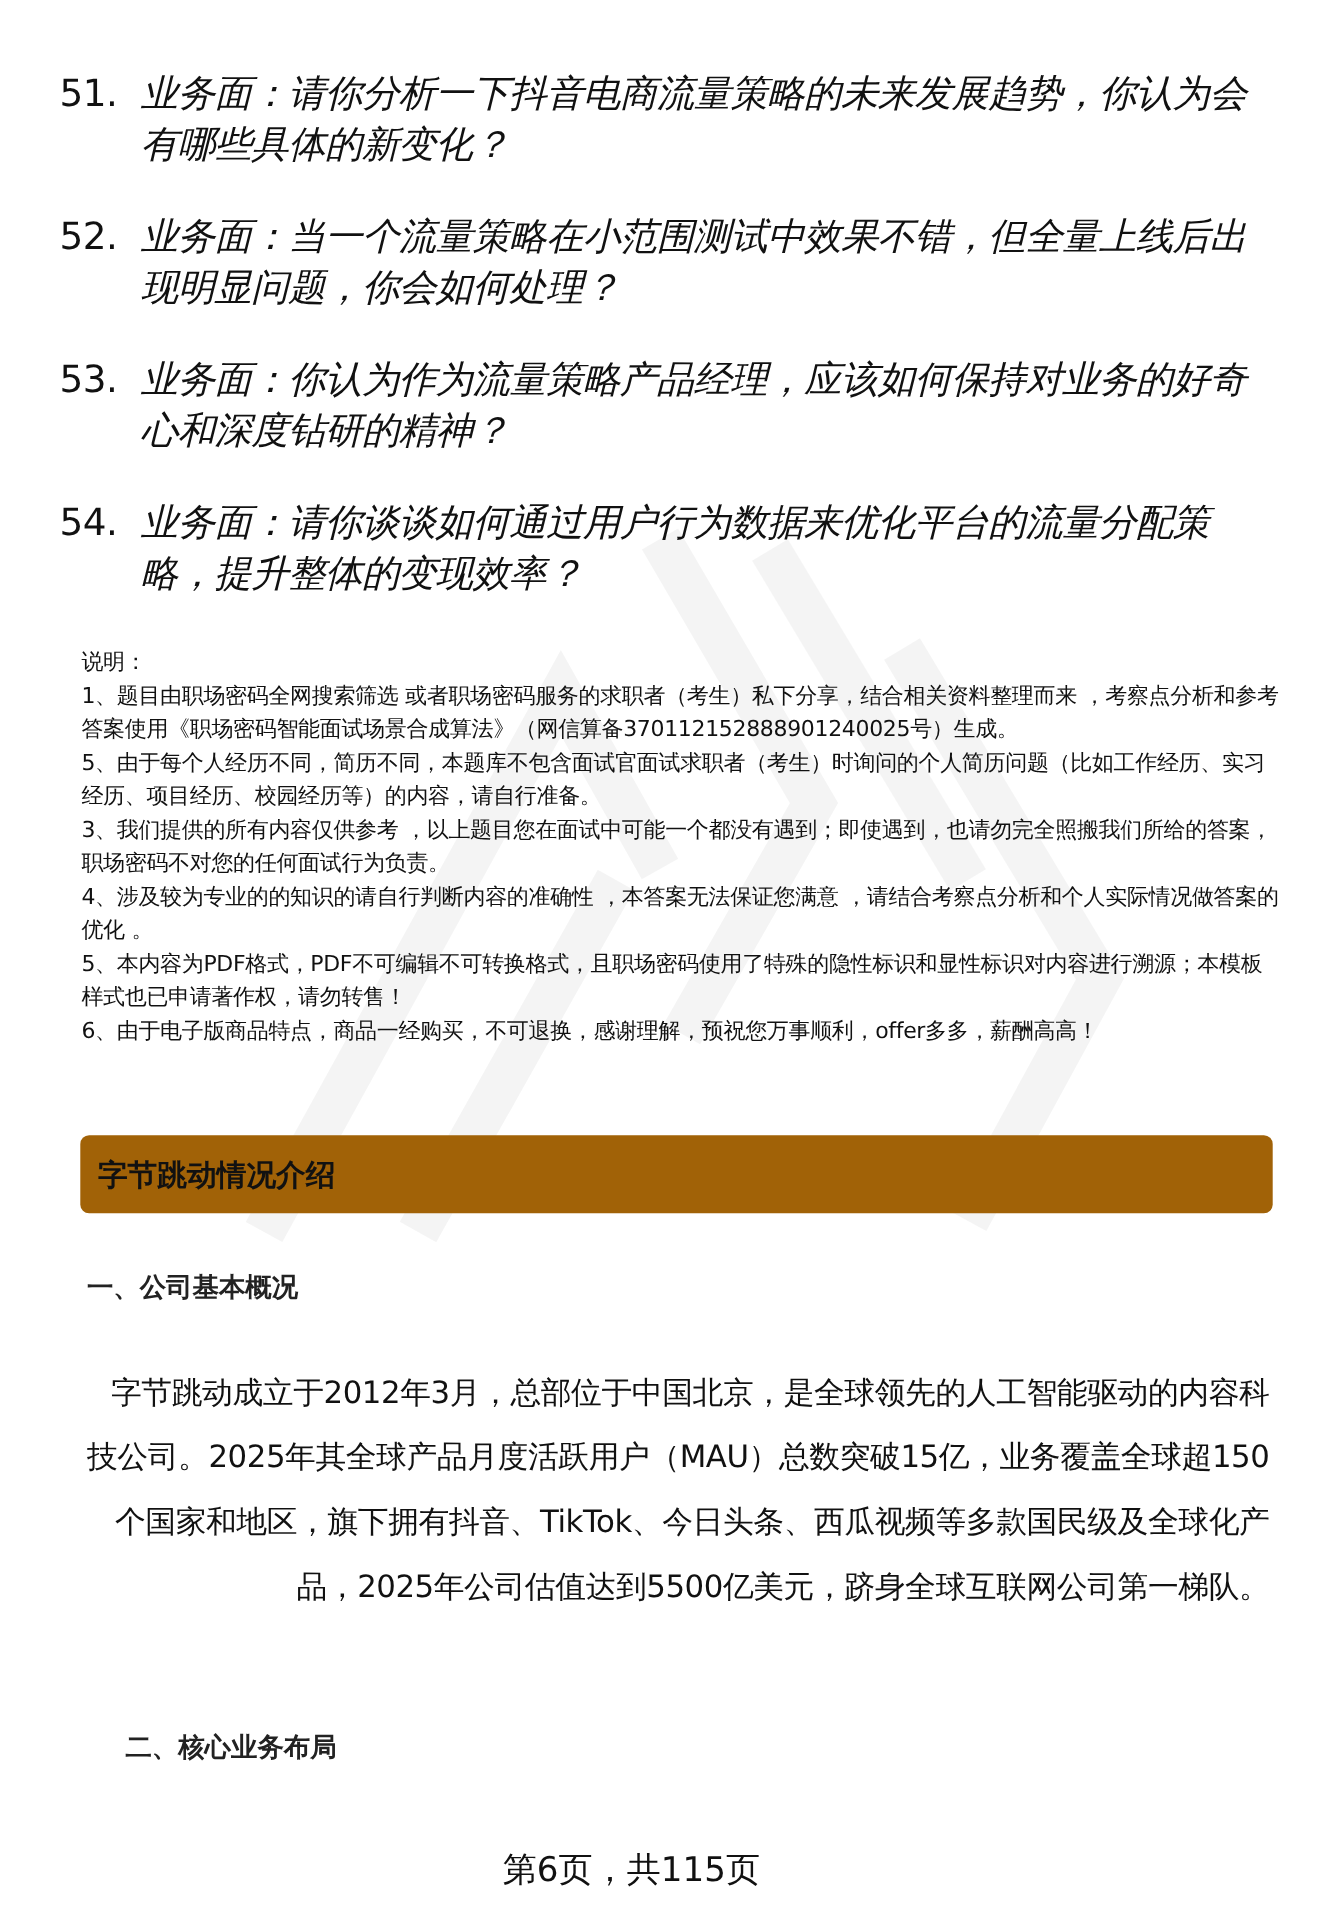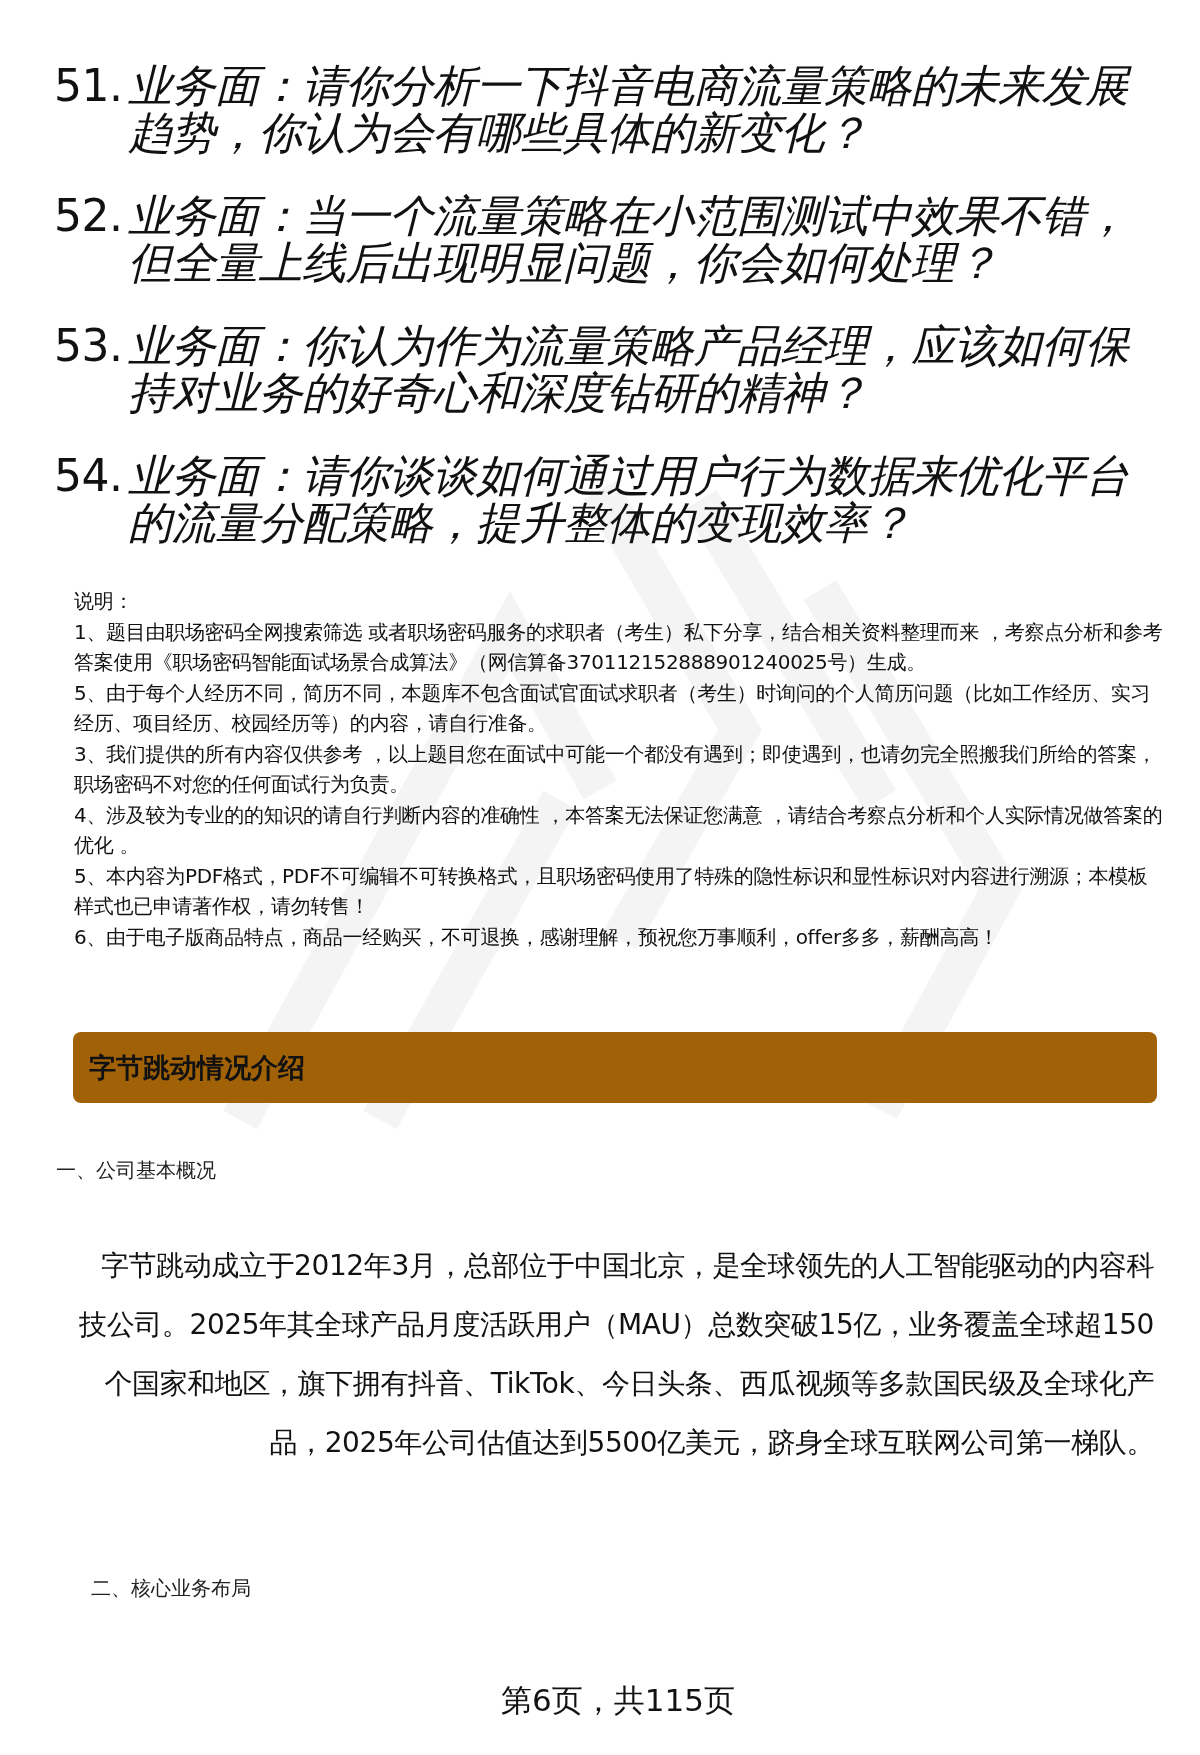--- a/index.html
+++ b/index.html
@@ -25,21 +25,21 @@
     opacity: 0.55;
   }
   .questions {
     position: absolute;
     left: 54px;
     top: 62px;
     width: 1100px;
   }
   .question {
     display: flex;
-    font-size: 44px;
+    font-size: 34px;
     line-height: 47px;
     margin-bottom: 36px;
     letter-spacing: -0.5px;
   }
   .question .qnum {
     width: 74px;
     flex: 0 0 74px;
   }
   .question .qtext {
     flex: 1;
@@ -70,24 +70,25 @@
     align-items: center;
   }
   .section-banner .banner-title {
     margin-left: 16px;
     font-size: 27px;
     font-weight: bold;
     color: #111111;
   }
   .subheading {
     position: absolute;
-    left: 56px;
-    font-size: 20px;
+    left: 79px;
+    font-size: 24px;
     line-height: 40px;
     color: #222222;
+    font-weight: bold;
   }
   .sub1 { top: 1150px; }
   .sub2 { top: 1568px; margin-left: 35px; }
   .body-para {
     position: absolute;
     left: 74px;
     top: 1236px;
     width: 1080px;
     font-size: 28px;
     line-height: 59px;
@@ -96,21 +97,20 @@
     text-align: right;
   }
   .page-footer {
     position: absolute;
     left: 0;
     top: 1680px;
     width: 1148px;
     text-align: center;
     font-size: 31px;
     line-height: 40px;
-    padding-left: 44px;
   }
 </style>
 </head>
 <body>
 
 <svg class="watermark" viewBox="0 0 900 700">
   <g fill="none" stroke="#ececec" stroke-width="38" stroke-linejoin="miter">
     <path d="M60 650 L330 160 L420 320"></path>
     <path d="M200 650 L380 330"></path>
     <path d="M420 20 L560 260 L440 470"></path>

